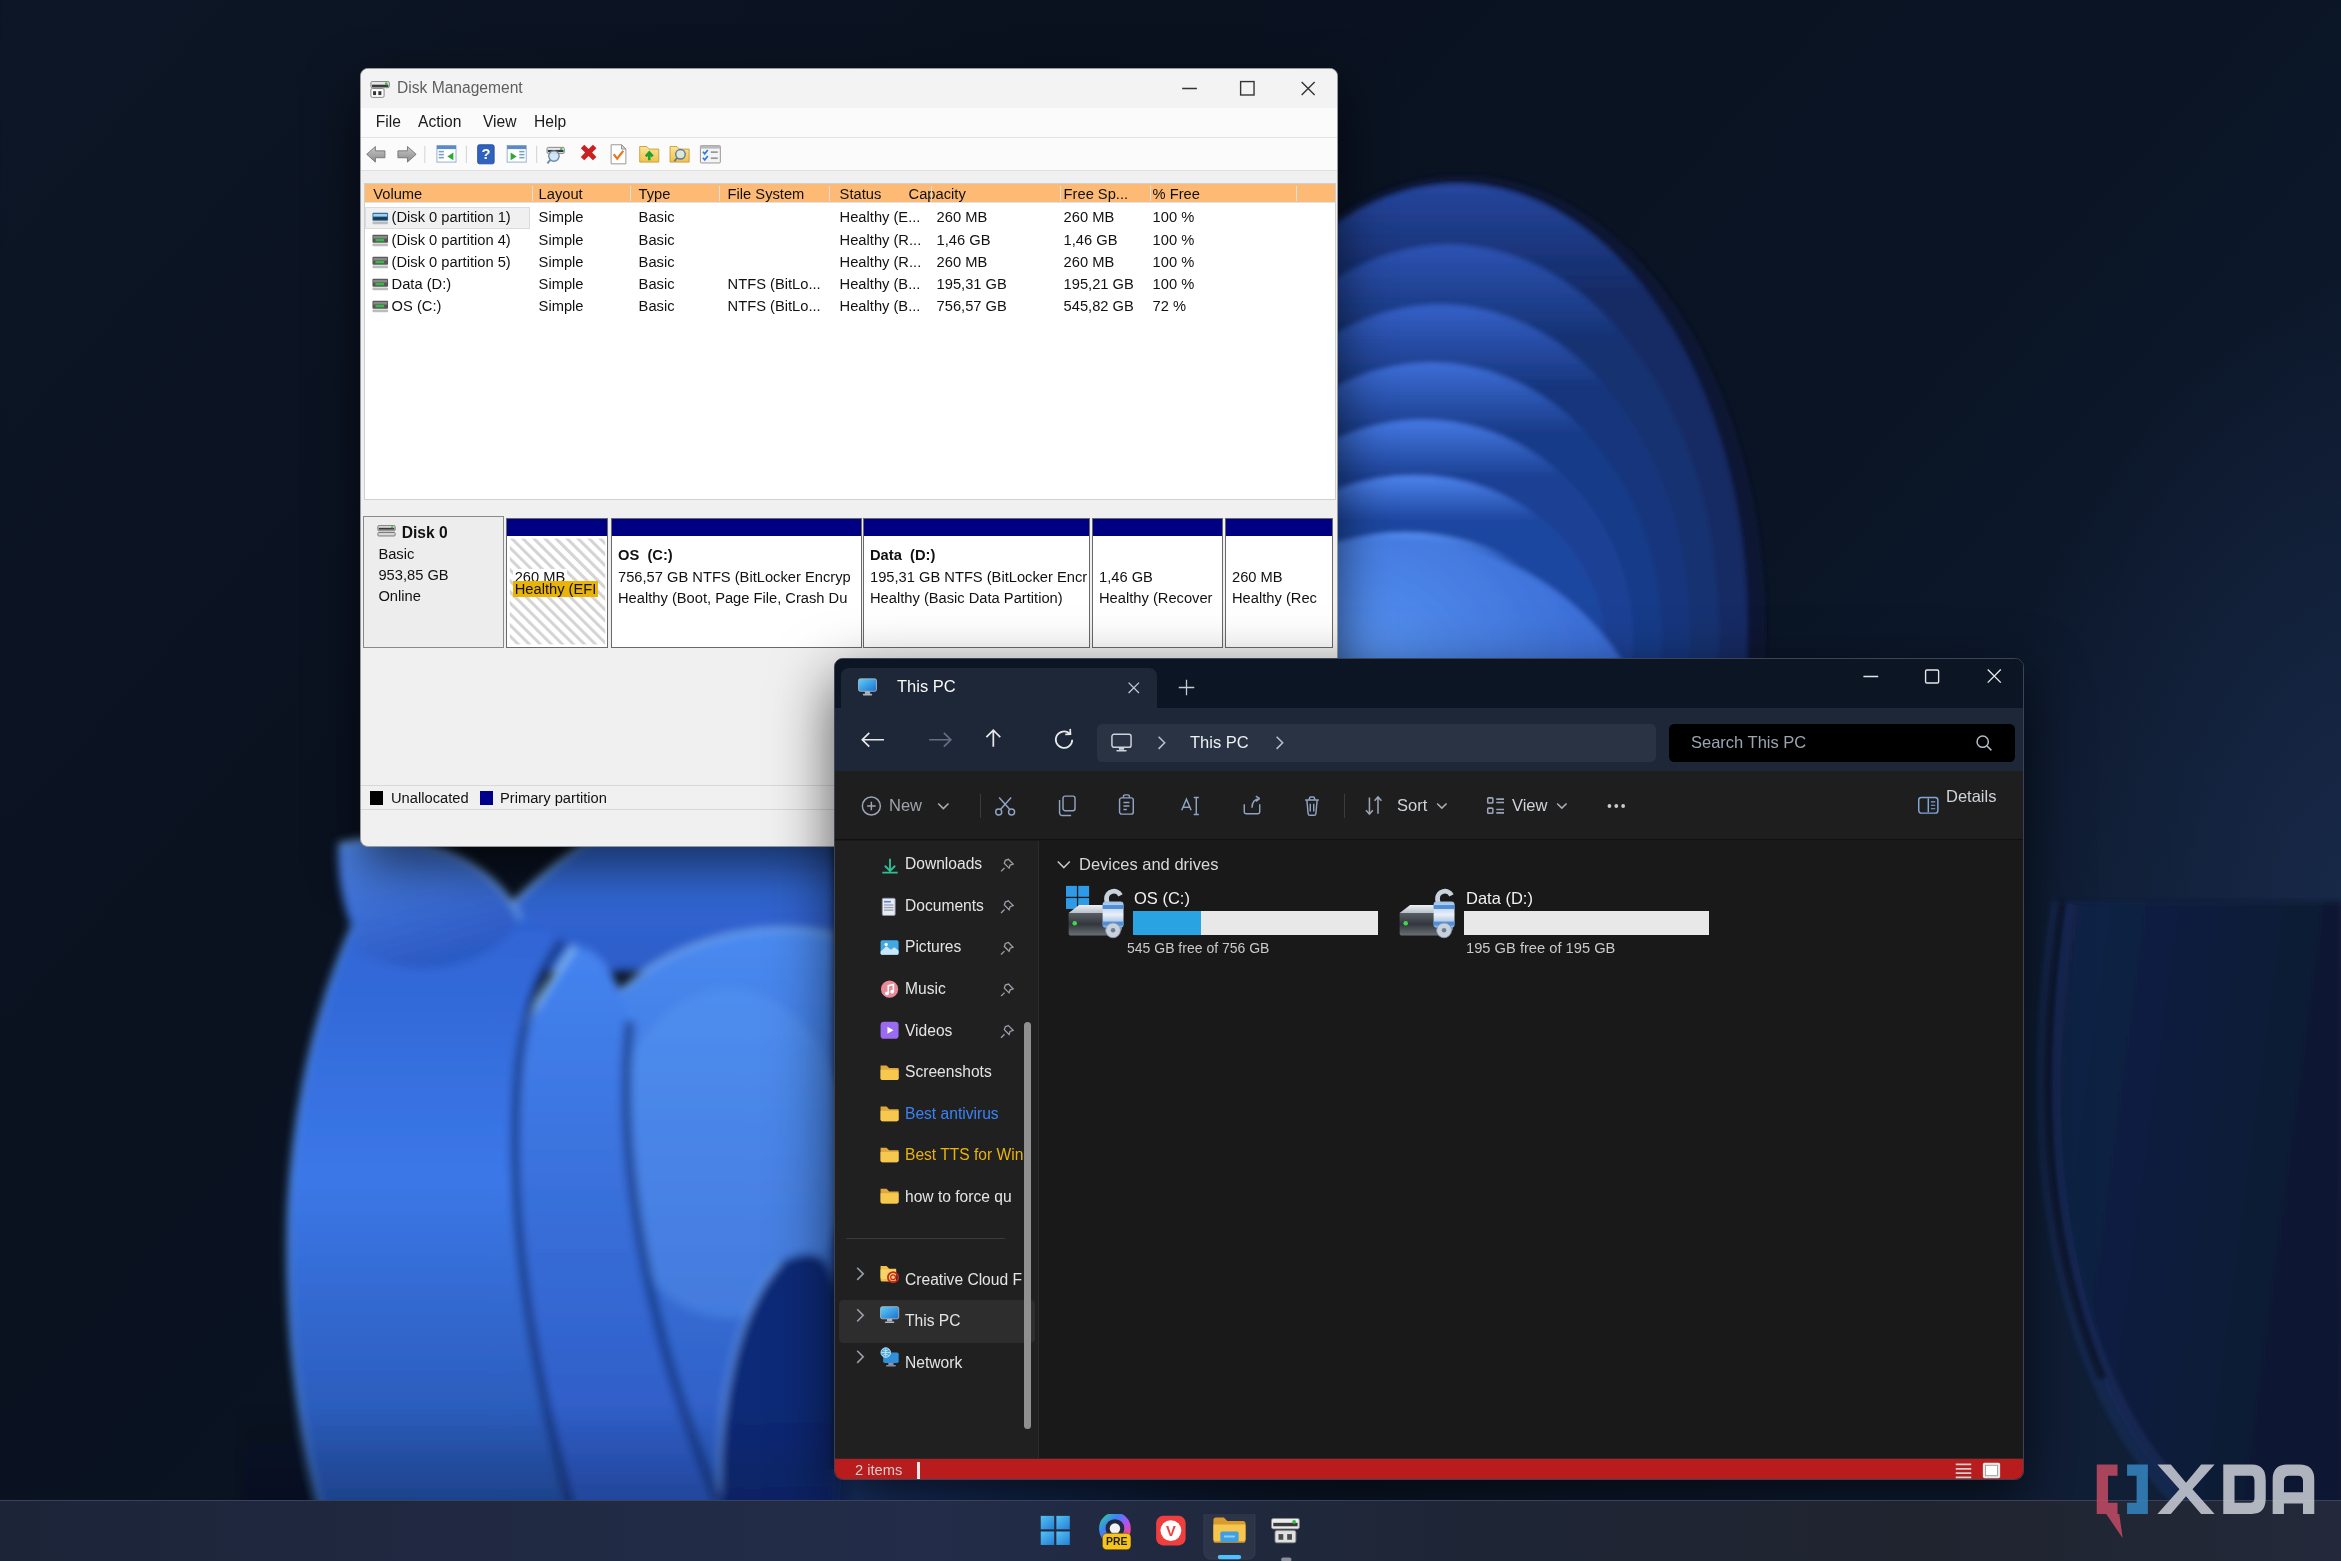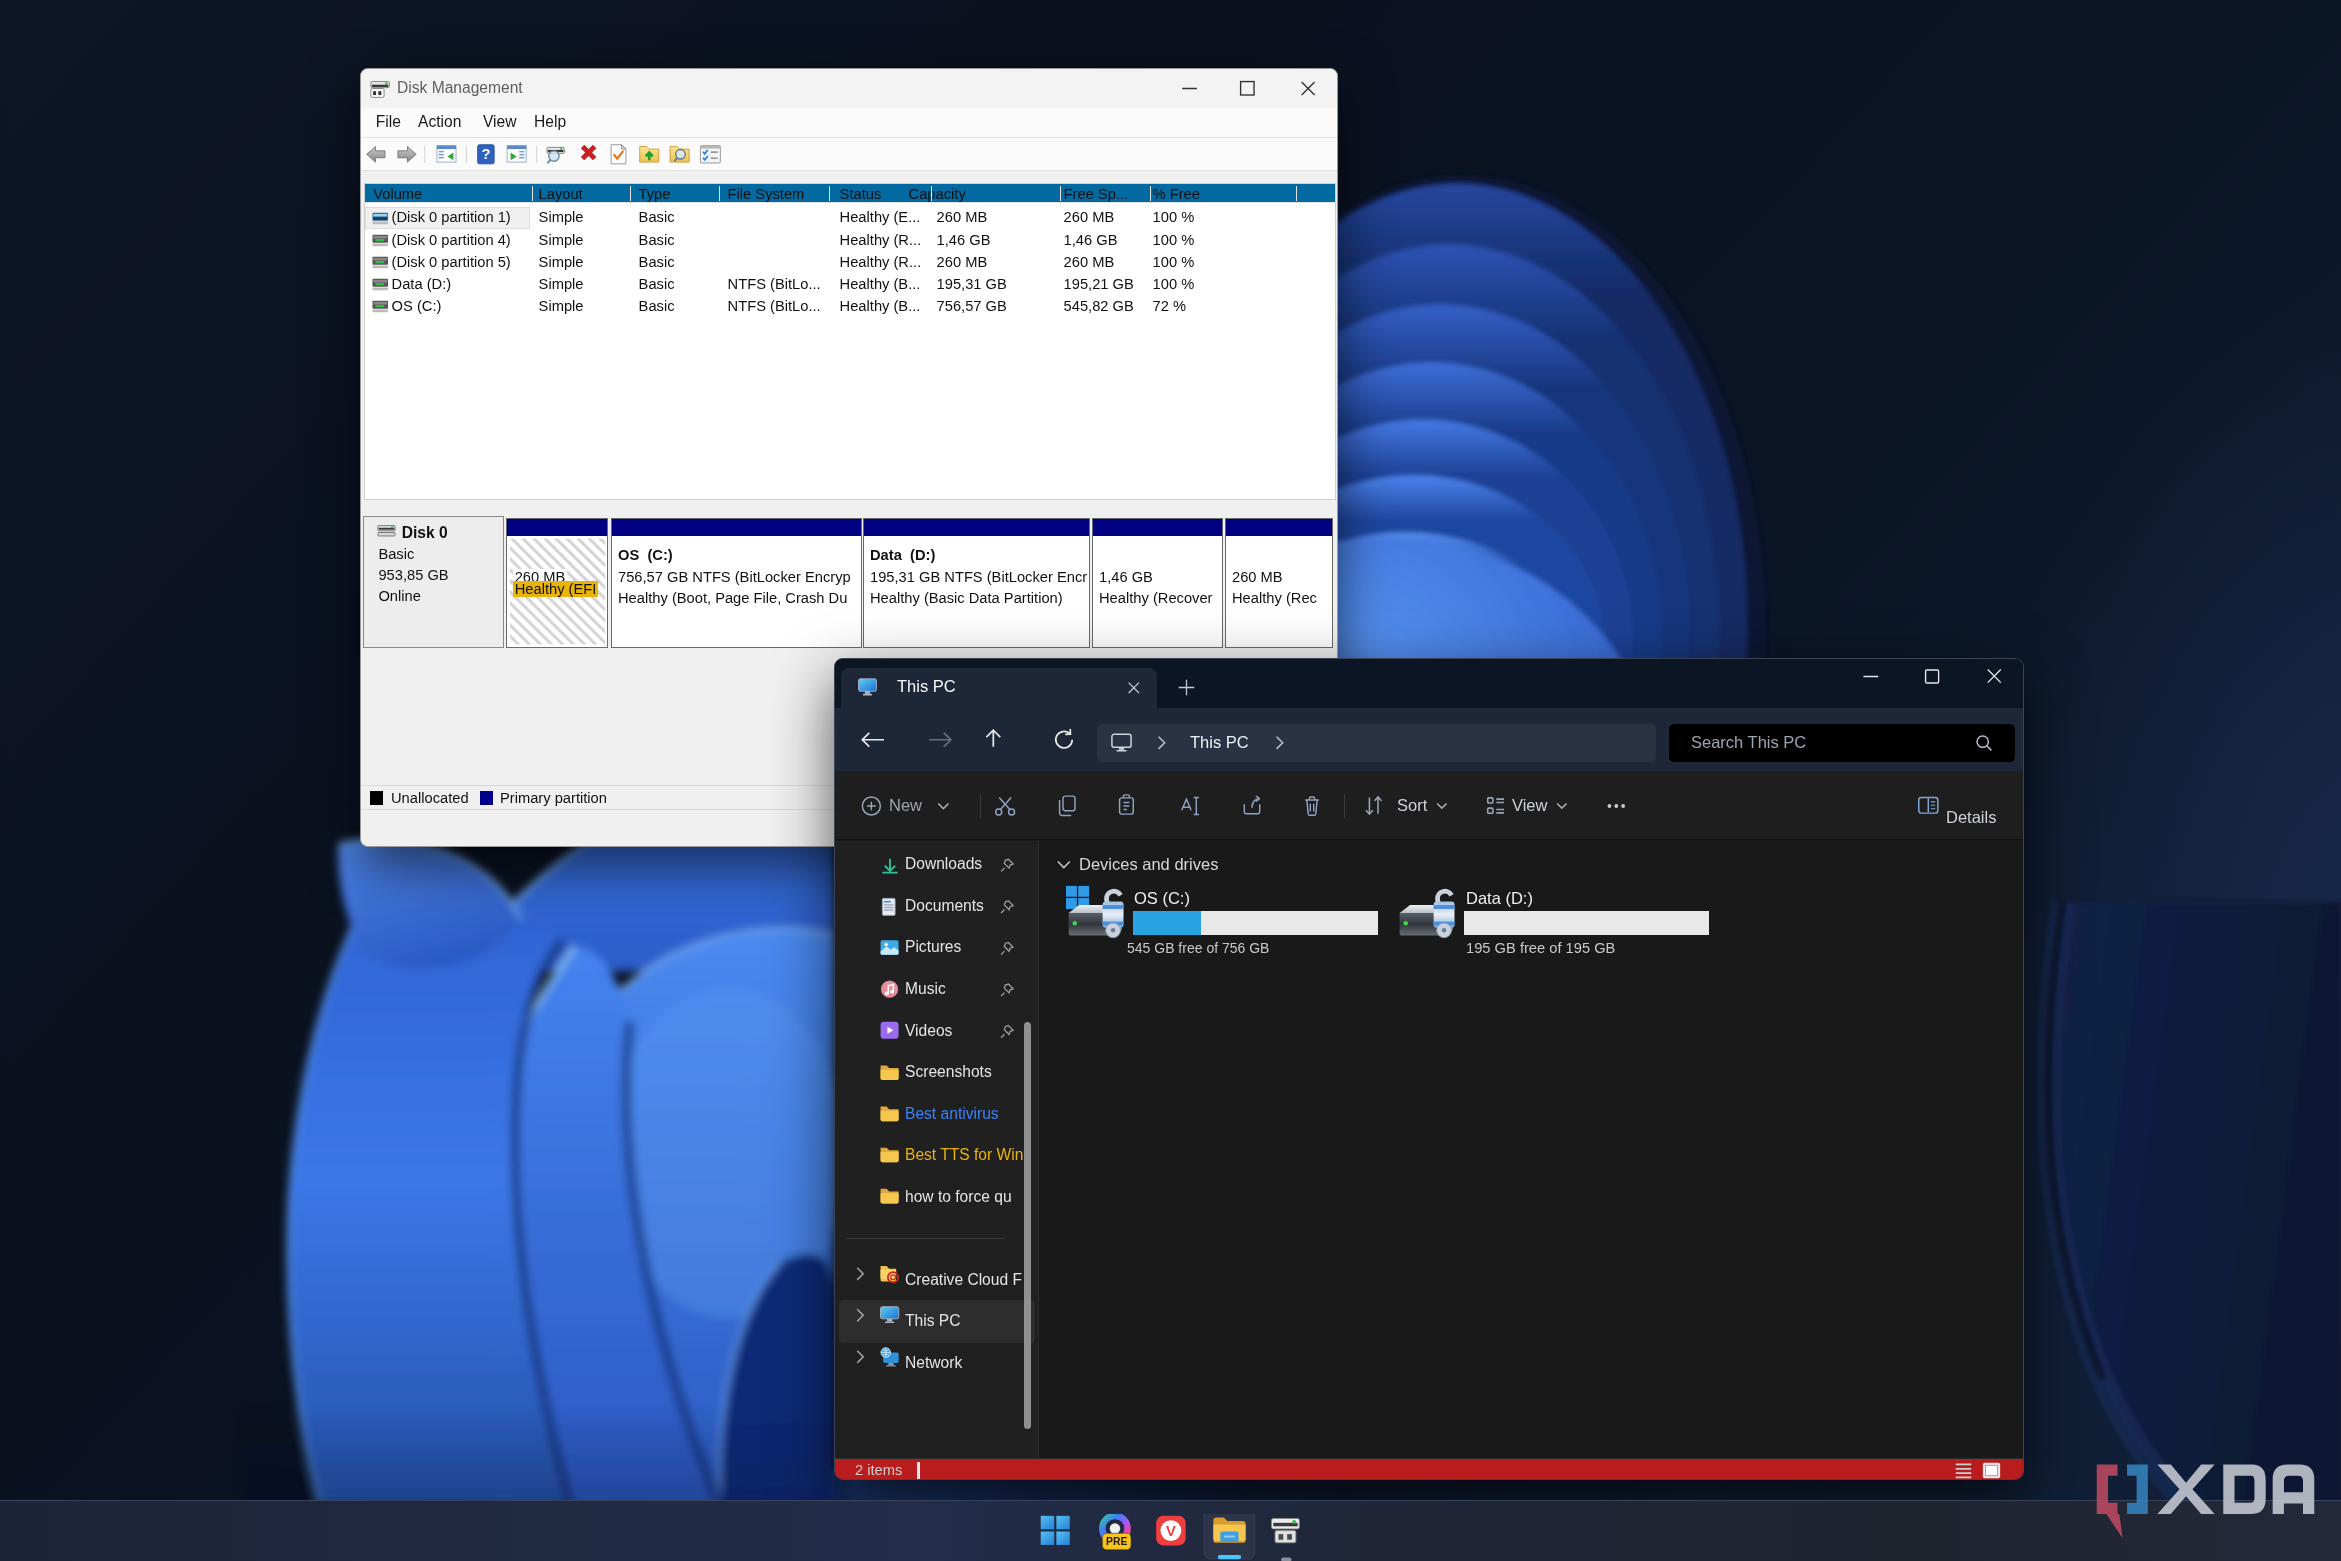--- a/index.html
+++ b/index.html
@@ -232,21 +232,21 @@
           <rect x="1" y="3" width="23" height="20" rx="1" fill="#f4f4f4" stroke="#8a8a8a"></rect>
           <rect x="1" y="3" width="23" height="3.4" fill="#b8b8b8"></rect>
           <path d="M4,10 l2,2.5 3.5,-4.5" stroke="#2f7ae0" stroke-width="2" fill="none"></path>
           <path d="M4,17 l2,2.5 3.5,-4.5" stroke="#2f7ae0" stroke-width="2" fill="none"></path>
           <rect x="13" y="9.5" width="8" height="2" fill="#999"></rect>
           <rect x="13" y="16.5" width="8" height="2" fill="#999"></rect>
         </g>
     </svg>
   </div>
   <div class="a" style="left:2.6px;top:114px;width:972px;height:317px;background:#fff;border:0.9px solid #d0d0d0">
-    <div class="a" style="left:0;top:0;width:100%;height:19px;background:#0369a1;border-bottom:0.9px solid #e2e2e2">
+    <div class="a" style="left:0;top:0;width:100%;height:19px;background:#fdba74;border-bottom:0.9px solid #e2e2e2">
       <span class="t" style="left:8.7px;top:1.7px">Volume</span>
         <span class="t" style="left:174px;top:1.7px">Layout</span>
         <span class="t" style="left:274px;top:1.7px">Type</span>
         <span class="t" style="left:363px;top:1.7px">File System</span>
         <span class="t" style="left:475px;top:1.7px">Status</span>
         <span class="t" style="left:544px;top:1.7px">Capacity</span>
         <span class="t" style="left:699px;top:1.7px">Free Sp...</span>
         <span class="t" style="left:788px;top:1.7px">% Free</span>
       <div class="a" style="left:167px;top:1.7px;width:0.9px;height:15.6px;background:#e0e0e0"></div>
       <div class="a" style="left:265px;top:1.7px;width:0.9px;height:15.6px;background:#e0e0e0"></div>
@@ -504,21 +504,21 @@
         </g>
     </svg>
     <span class="t" style="left:562px;top:25px;font-size:16.5px;color:#cfd3da">Sort</span>
     <span class="t" style="left:677px;top:25px;font-size:16.5px;color:#cfd3da">View</span>
     <div class="a" style="left:509px;top:22.6px;width:0.9px;height:24px;background:#3b3b3b"></div>
     <svg class="a" style="left:1082px;top:23.4px" width="22.6" height="22.6" viewBox="0 0 26 26">
         <rect x="2" y="4" width="22" height="18" rx="3" fill="none" stroke="#7fa8d8" stroke-width="1.7"></rect>
         <line x1="13" y1="5" x2="13" y2="21" stroke="#7fa8d8" stroke-width="1.7"></line>
         <path d="M16,9 h5 M16,13 h5 M16,17 h5" stroke="#7fa8d8" stroke-width="1.3"></path>
       </svg>
-    <span class="t" style="left:1111px;top:37px;font-size:16.5px;color:#cfd3da">Details</span>
+    <span class="t" style="left:1111px;top:16px;font-size:16.5px;color:#cfd3da">Details</span>
   </div>
   <div class="a" style="left:0;top:182px;width:203px;height:617px;background:#202020"></div>
   <div class="a" style="left:203px;top:182px;width:0.9px;height:617px;background:#2c2c2c"></div>
   <svg class="a" style="left:43px;top:194px" width="24" height="382" viewBox="0 0 28 440">
     <g transform="translate(3,3)" stroke="#2fbf96" stroke-width="2.2" fill="none">
         <path d="M11,1 V14 M5,9 L11,15 L17,9 M2,17 H20"></path>
       </g>
     <g transform="translate(3,50)">
         <rect x="2" y="0" width="15" height="20" rx="1.5" fill="#e8ecf2" stroke="#8a94a8"></rect>
         <rect x="4" y="3" width="8" height="2" fill="#5a8ad0"></rect>

